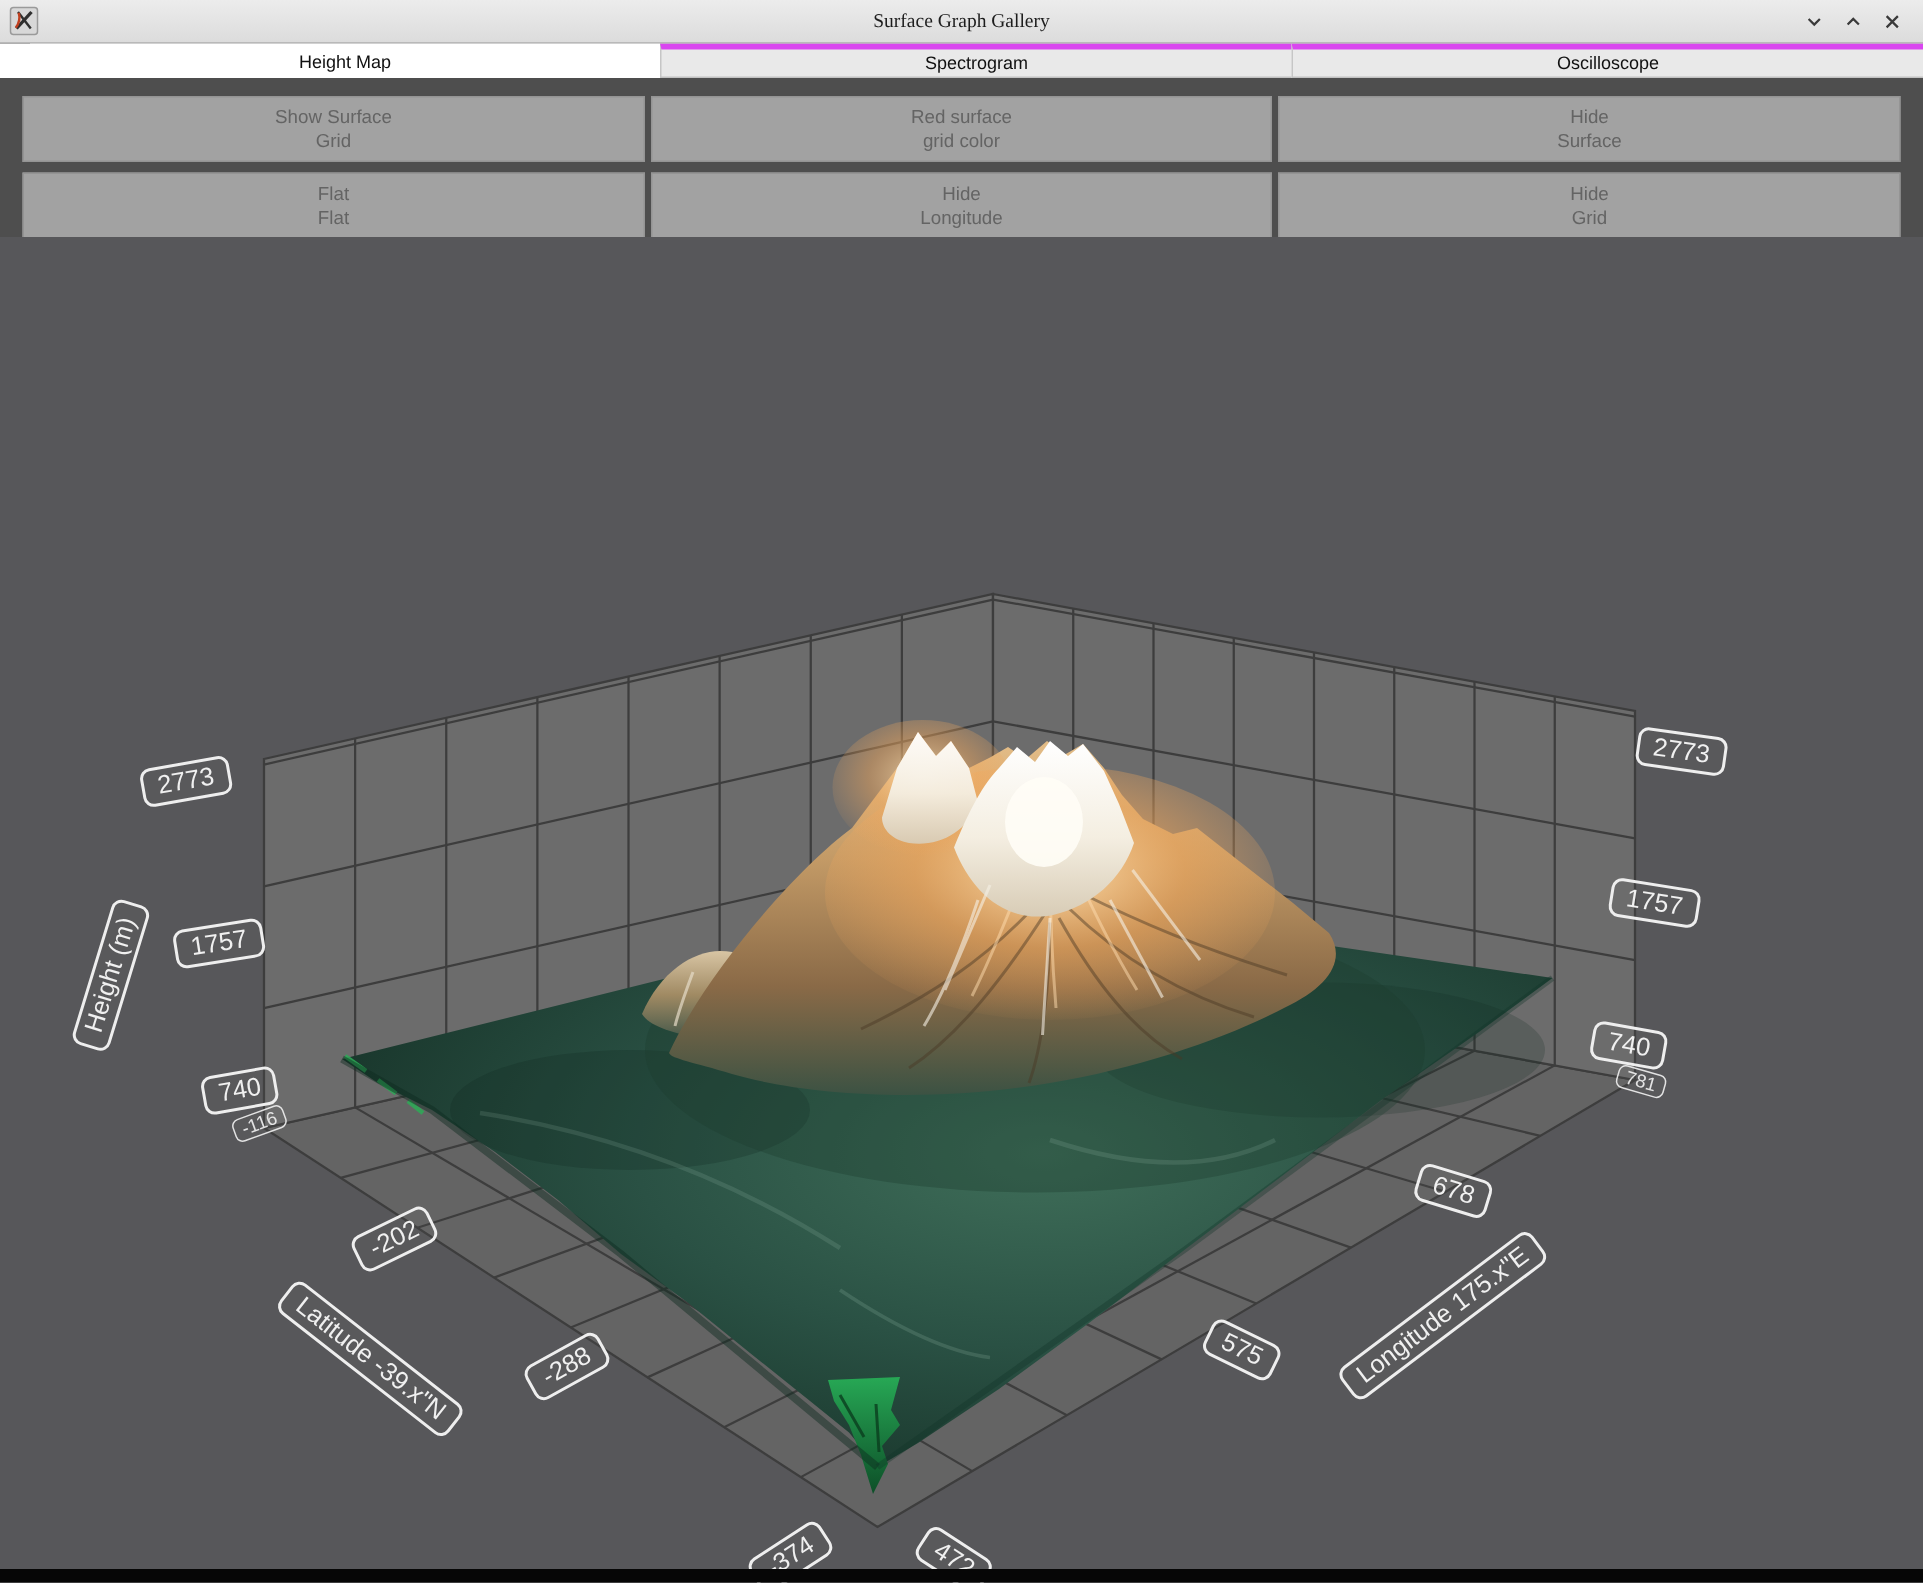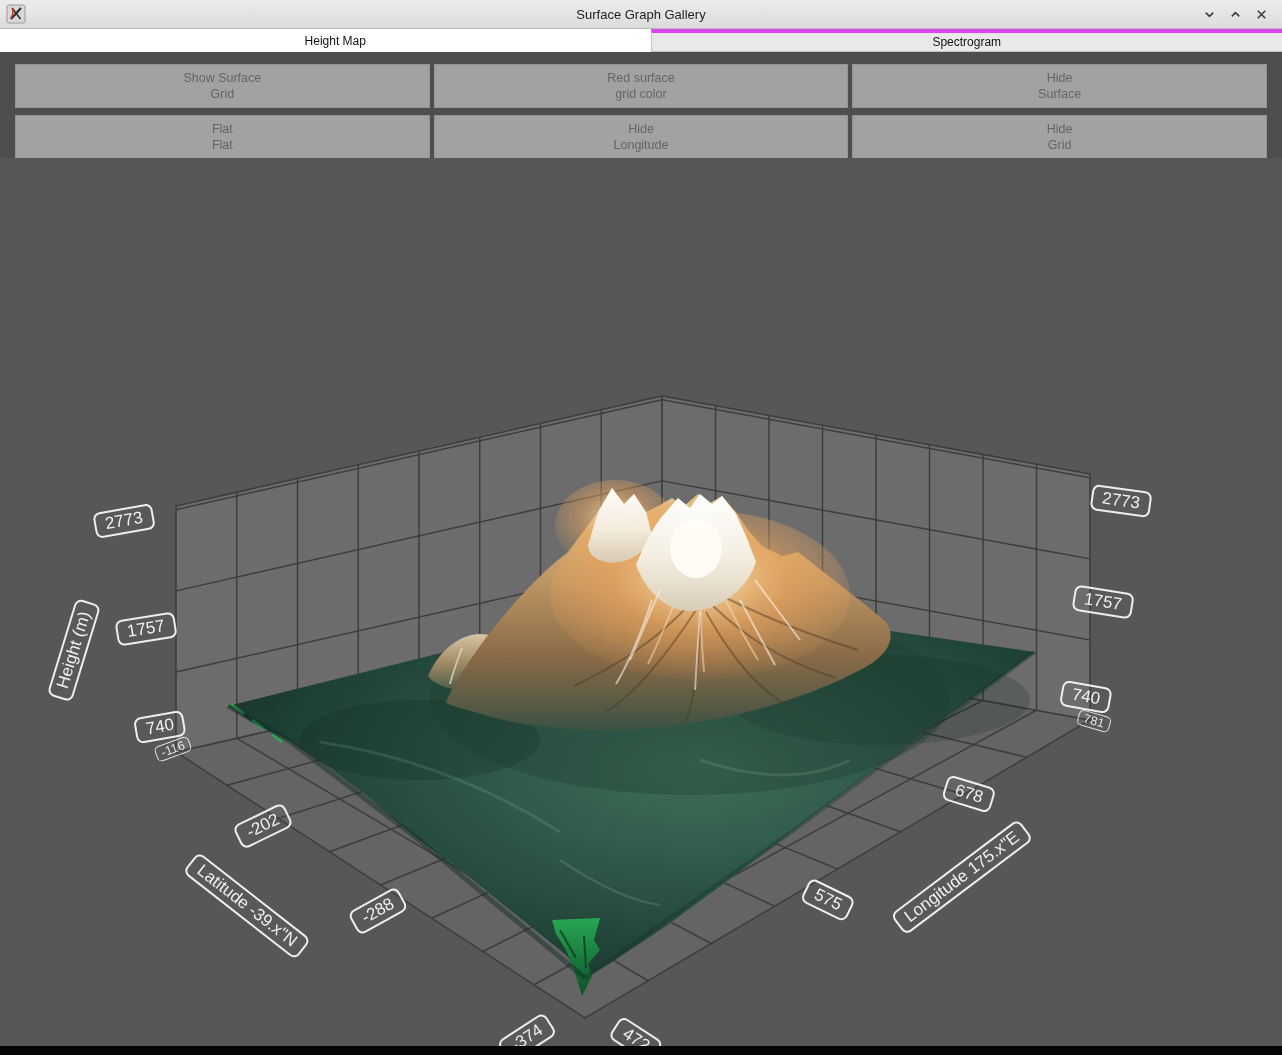--- a/index.html
+++ b/index.html
@@ -10,21 +10,21 @@
   }
   
   .titlebar{
     height:28px;display:flex;align-items:center;
     background:linear-gradient(#ececec,#dcdcdc);
     border-bottom:1px solid #b9b9b9;position:relative;
   }
   .app-icon{width:20px;height:20px;margin-left:6px;flex:0 0 auto;}
   .title-text{
     position:absolute;left:0;right:0;text-align:center;
-    font-size:13px;color:#1d1d1d;
+    font-size:13px;color:#1d1d1d;font-family:Liberation Serif, serif;
   }
   .win-controls{margin-left:auto;display:flex;gap:9px;padding-right:12px;z-index:2;}
   .win-btn{width:17px;height:17px;display:flex;align-items:center;justify-content:center;cursor:default;}
   
   .tabbar{display:flex;height:23px;background:#ffffff;padding-left:20px;}
   .tab{
     flex:1 1 0;display:flex;align-items:center;justify-content:center;
     font-size:12px;color:#111;background:#e9e9e9;
     border-bottom:1px solid #c2c2c2;border-top:4px solid #d946ef;
   }
@@ -79,20 +79,21 @@
       <svg width="15" height="15" viewBox="0 0 16 16">
           <path d="M4 4 L12 12 M12 4 L4 12" stroke="#3a3a3a" stroke-width="1.6" fill="none"></path>
         </svg>
     </div>
   </div>
 </div>
 
 <div class="tabbar">
   <div class="tab active">Height Map</div>
   <div class="tab">Spectrogram</div>
+  <div class="tab">Oscilloscope</div>
 </div>
 
 <div class="content">
   <div class="toolbar">
     <div class="tbtn">
       <span>Show Surface</span>
         <span>Grid</span>
     </div>
     <div class="tbtn">
       <span>Red surface</span>

